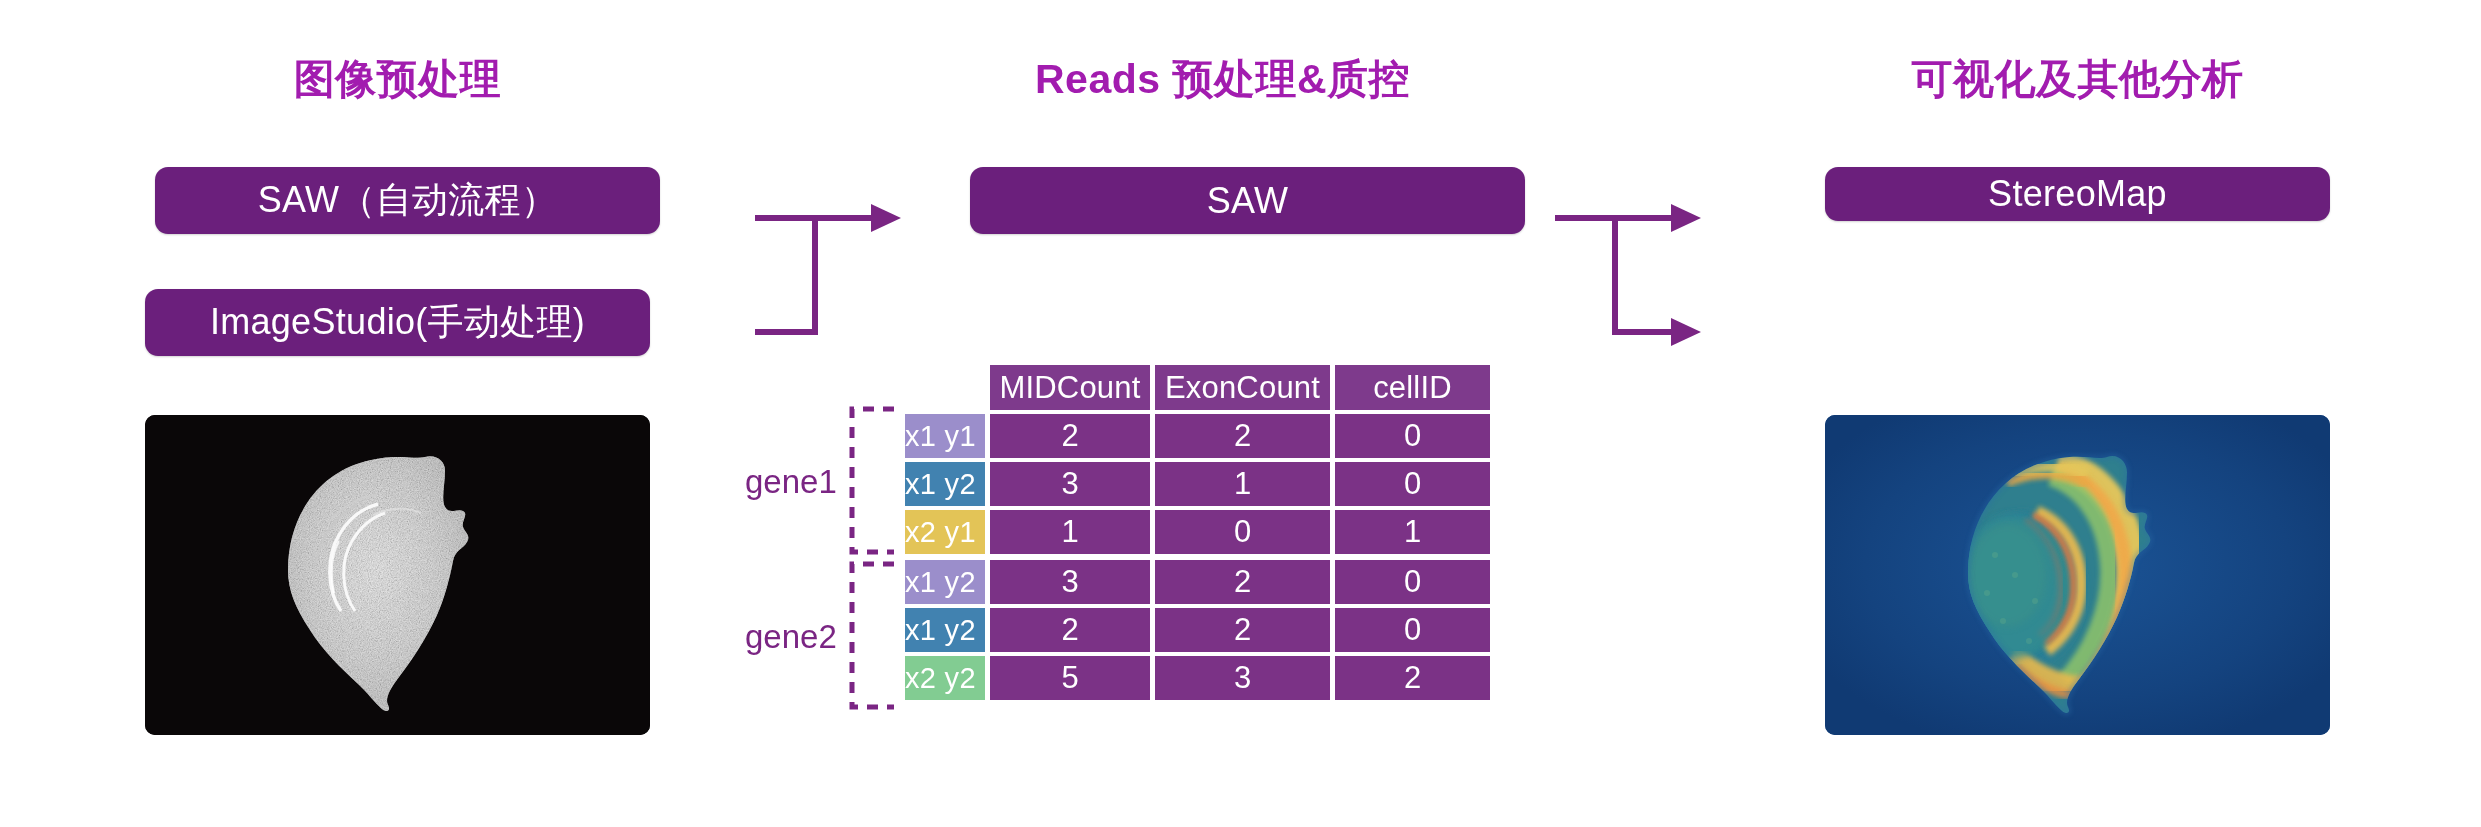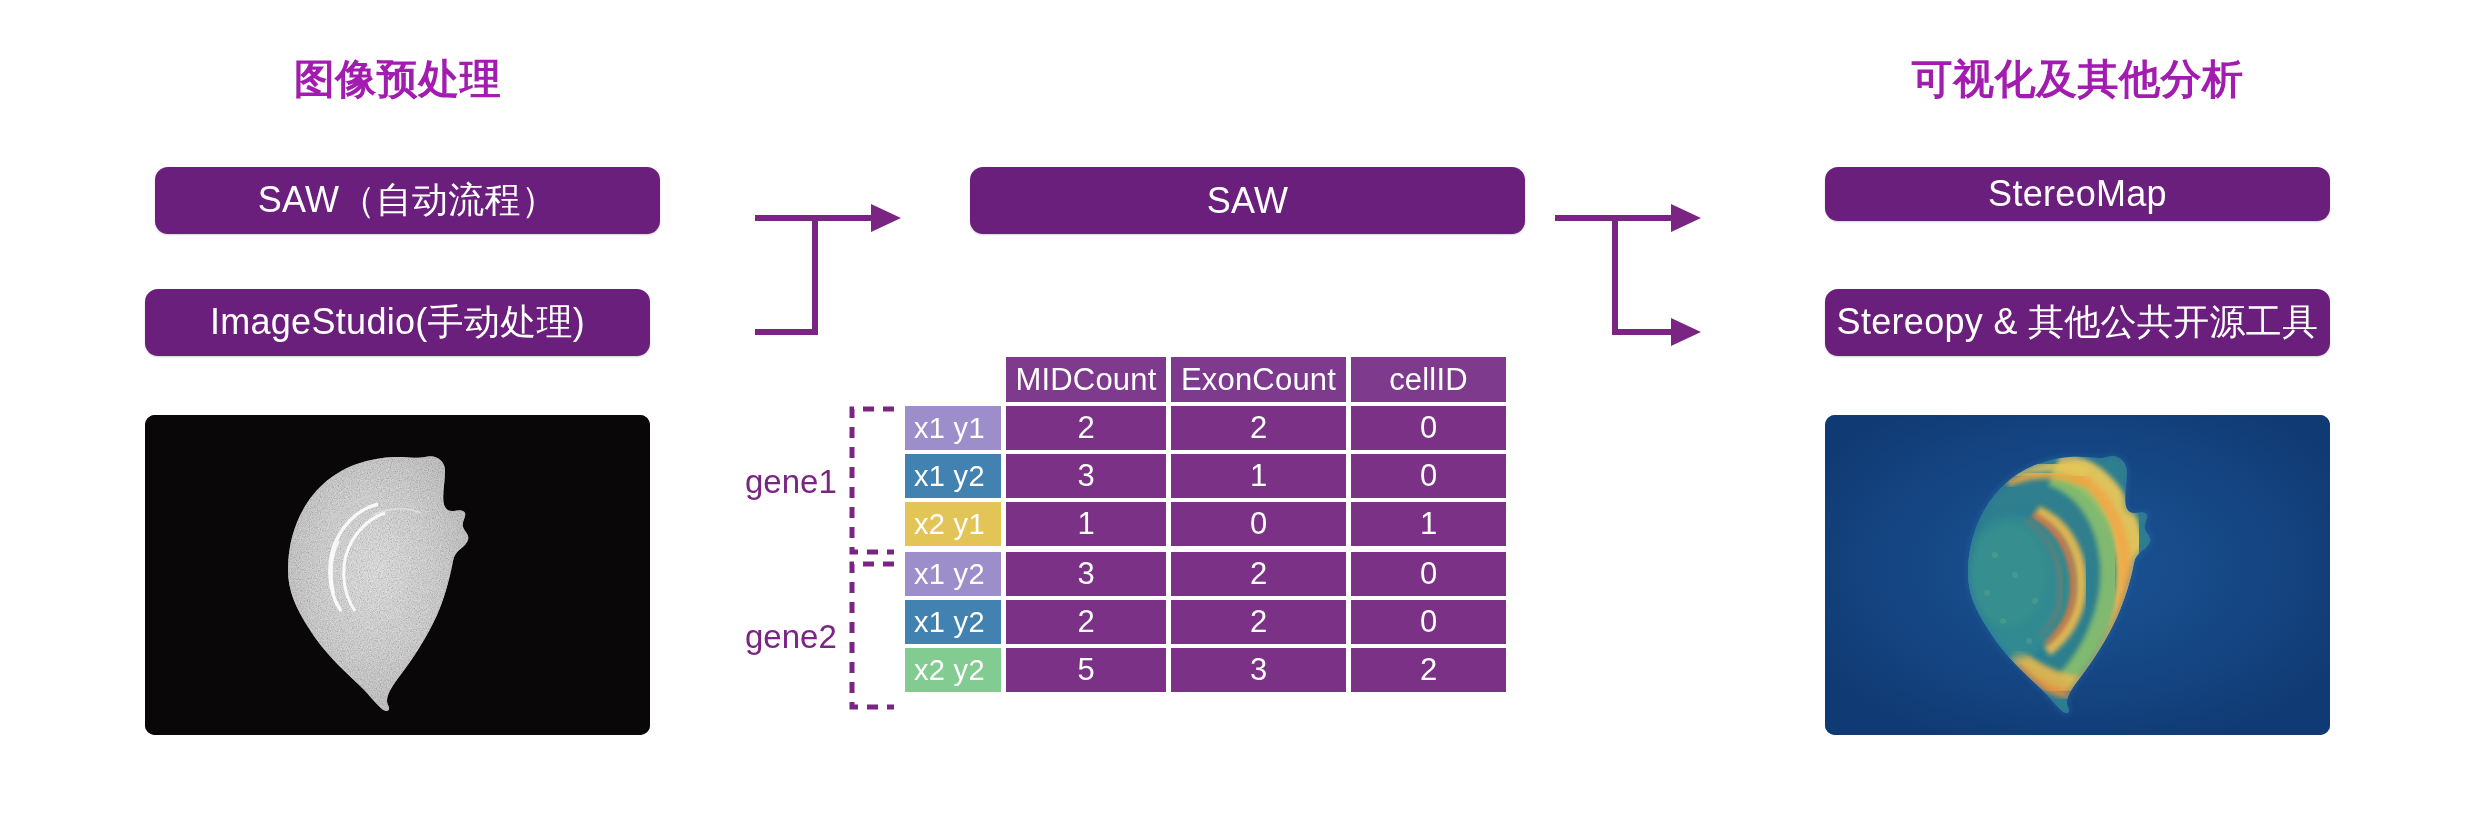--- a/index.html
+++ b/index.html
@@ -45,26 +45,25 @@
     border-radius:10px;
     overflow:hidden;
   }
   .imgframe svg{display:block;width:100%;height:100%;}
 
   
   .arrowbox{position:absolute;}
   .arrowbox svg{display:block;overflow:visible;}
 
   
-  .table-wrap{position:absolute;}
+  .table-wrap{position:absolute;margin-top:8px;}
   .trow{display:flex;align-items:stretch;margin-bottom:4px;}
   .rowlabel{
-    width:96px;
+    width:80px;
     display:flex;align-items:center;
-    padding-left:9px;
     box-sizing:border-box;
     color:#ffffff;
     font-size:29px;
     font-weight:500;
     letter-spacing:.3px;
   }
   .rowlabel.spacer{background:transparent !important;}
   .cell{
     background:#7b3286;
     color:#ffffff;
@@ -97,20 +96,21 @@
     white-space:nowrap;
   }
 </style>
 </head>
 <body>
 
 <div class="stage">
 
   <div class="col-title" style="left:145px;top:52px;width:505px;">图像预处理</div>
 
+  <div class="col-title" style="left:970px;top:52px;width:505px;">Reads 预处理&amp;质控</div>
 
   <div class="col-title" style="left:1825px;top:52px;width:505px;">可视化及其他分析</div>
 
   <div class="pill" style="left:155px;top:167px;width:505px;height:67px;">SAW（自动流程）</div>
 
   <div class="pill" style="left:145px;top:289px;width:505px;height:67px;">ImageStudio(手动处理)</div>
 
   <div class="imgframe" style="left:145px;top:415px;width:505px;height:320px;background:#0a0708;">
     <svg viewBox="0 0 505 320" preserveAspectRatio="none" aria-hidden="true">
       <defs>
@@ -241,21 +241,20 @@
         <path d="M60 23 L60 137"></path>
         <path d="M60 137 L118 137"></path>
       </g>
       <polygon points="116,9 146,23 116,37" fill="#7a2583"></polygon>
       <polygon points="116,123 146,137 116,151" fill="#7a2583"></polygon>
     </svg>
   </div>
 
   <div class="pill" style="left:1825px;top:167px;width:505px;height:54px;">StereoMap</div>
 
-  <div class="pill" style="left:1825px;top:289px;width:505px;height:67px;">Stereopy &amp; 其他公共开源工具</div>
 
   <div class="imgframe" style="left:1825px;top:415px;width:505px;height:320px;background:#12417e;">
     <svg viewBox="0 0 505 320" preserveAspectRatio="none" aria-hidden="true">
       <defs>
         <radialGradient id="bgGlow" cx="50%" cy="47%" r="60%">
           <stop offset="0%" stop-color="#1b5496"></stop>
           <stop offset="70%" stop-color="#14437f"></stop>
           <stop offset="100%" stop-color="#103a73"></stop>
         </radialGradient>
         <filter id="soft">

